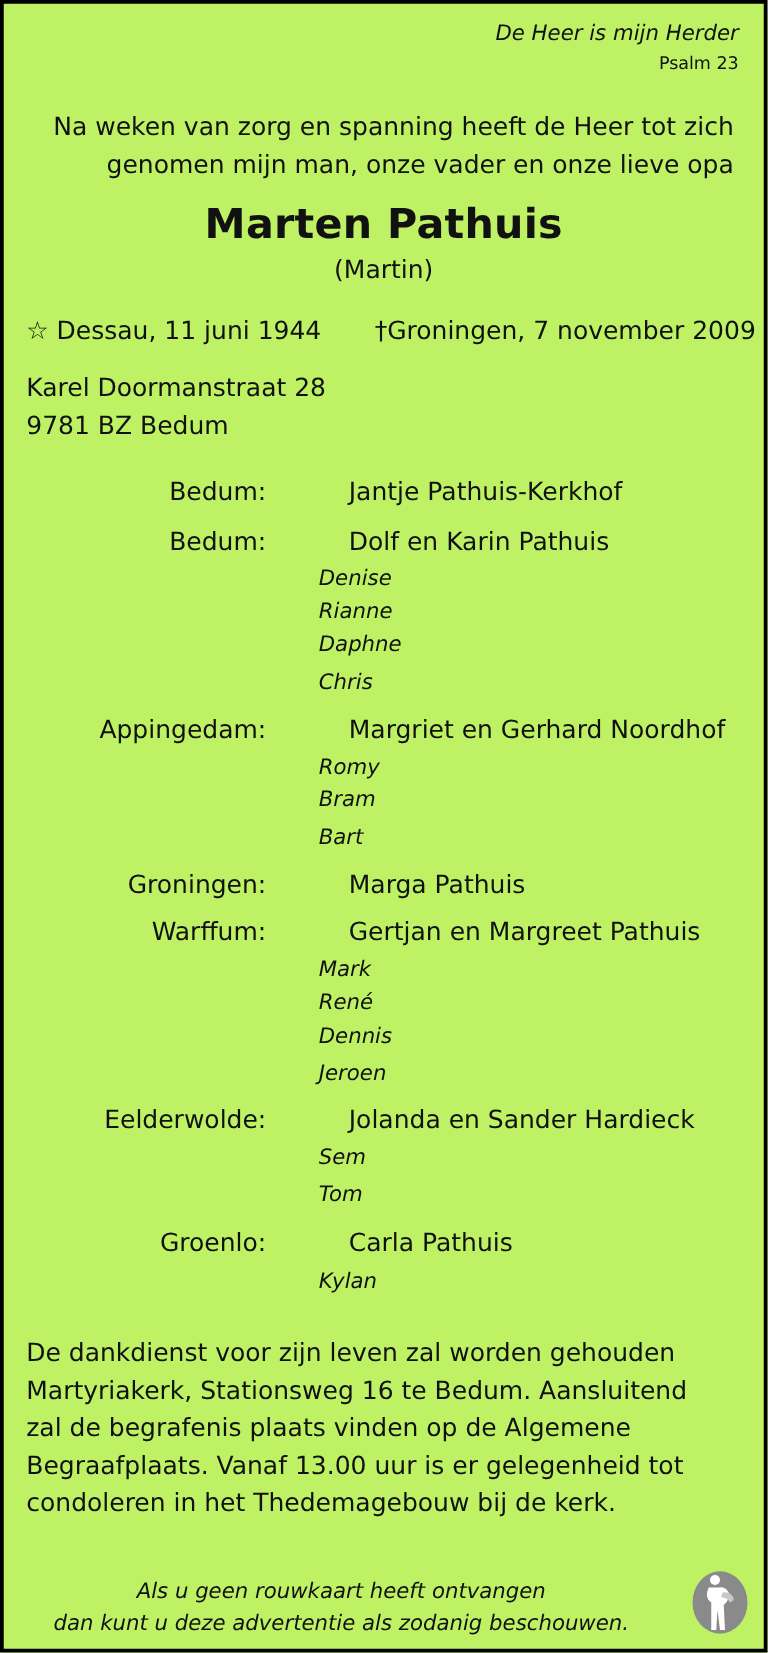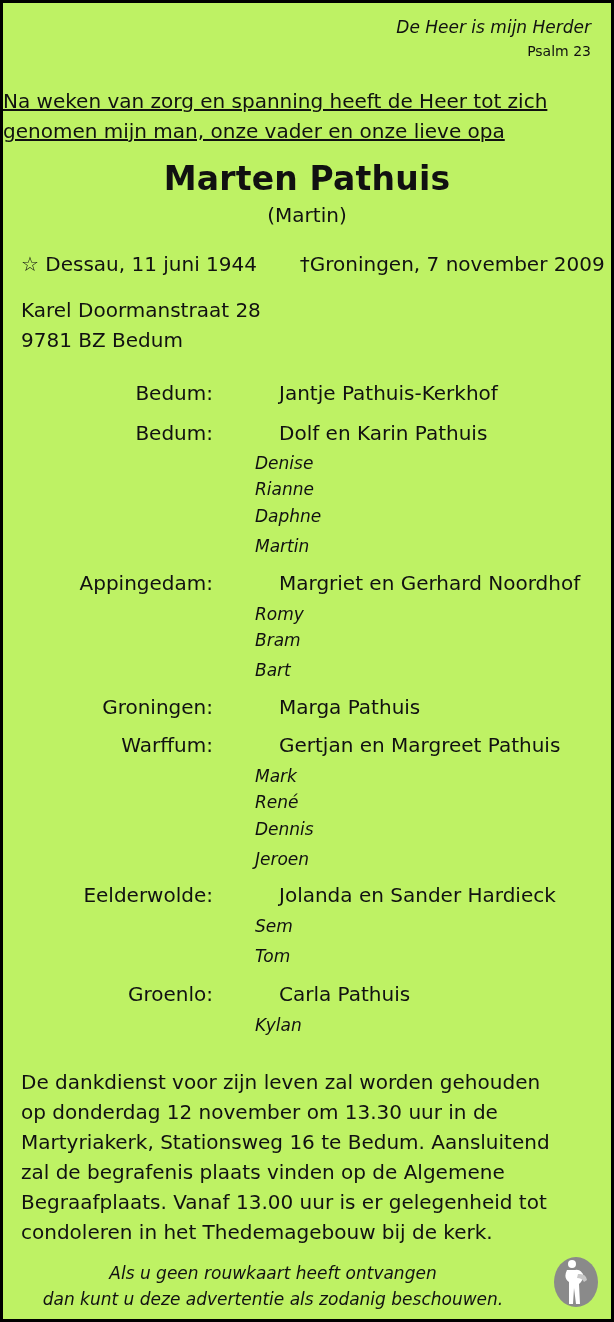--- a/index.html
+++ b/index.html
@@ -1,21 +1,21 @@
 <!DOCTYPE html>
 <html><head>
 <meta charset="utf-8">
 <style>
   html, body { margin: 0; padding: 0; background: #fff; }
   body { width: 614px; height: 1322px; position: relative; overflow: hidden; font-family: "DejaVu Sans", sans-serif; color: #111; }
   .frame { position: absolute; left: 0; top: 0; width: 608px; height: 1316px; border: 3px solid #000; background: #bef264; }
   .abs { position: absolute; white-space: nowrap; }
   .motto { right: 20px; top: 14px; font-size: 17px; font-style: italic; text-align: right; }
   .psalm { right: 20px; top: 40px; font-size: 14px; text-align: left; }
-  .intro { left: 0; width: 584px; text-align: left; font-size: 20px; line-height: 30px; top: 83px; text-decoration: underline; }
+  .intro { left: 0; width: 584px; text-align: right; font-size: 20px; line-height: 30px; top: 83px; }
   .name { left: 0; width: 608px; text-align: center; top: 156px; font-size: 33px; font-weight: bold; letter-spacing: 0.2px; }
   .nick { left: 0; width: 608px; text-align: center; top: 200px; font-size: 20px; }
   .dates { left: 18px; top: 249px; font-size: 20px; }
   .dates .sep { display: inline-block; width: 30px; }
   .addr { left: 18px; font-size: 20px; }
   .place { font-size: 20px; right: 398px; text-align: right; }
   .fam { font-size: 20px; left: 252px; margin-left: 24px; }
   .kid { font-size: 17px; font-style: italic; left: 252px; }
   .service { left: 18px; top: 1064px; font-size: 20px; line-height: 30px; white-space: normal; width: 580px; }
   .closing { left: 0; width: 540px; text-align: center; top: 1257px; font-size: 17px; font-style: italic; line-height: 26px; }
@@ -48,21 +48,21 @@
   <div class="abs addr" style="top:325px">9781 BZ  Bedum</div>
 
   <div class="abs place" style="top:378px">Bedum:</div>
   <div class="abs fam" style="top:378px">Jantje Pathuis-Kerkhof</div>
 
   <div class="abs place" style="top:418px">Bedum:</div>
   <div class="abs fam" style="top:418px">Dolf en Karin Pathuis</div>
   <div class="abs kid" style="top:450px">Denise</div>
   <div class="abs kid" style="top:476px">Rianne</div>
   <div class="abs kid" style="top:503px">Daphne</div>
-  <div class="abs kid" style="top:533px">Martin</div>
+  <div class="abs kid" style="top:533px">Chris</div>
 
   <div class="abs place" style="top:568px">Appingedam:</div>
   <div class="abs fam" style="top:568px">Margriet en Gerhard Noordhof</div>
   <div class="abs kid" style="top:601px">Romy</div>
   <div class="abs kid" style="top:627px">Bram</div>
   <div class="abs kid" style="top:657px">Bart</div>
 
   <div class="abs place" style="top:692px">Groningen:</div>
   <div class="abs fam" style="top:692px">Marga Pathuis</div>
 
@@ -77,21 +77,20 @@
   <div class="abs fam" style="top:880px">Jolanda en Sander  Hardieck</div>
   <div class="abs kid" style="top:913px">Sem</div>
   <div class="abs kid" style="top:943px">Tom</div>
 
   <div class="abs place" style="top:979px">Groenlo:</div>
   <div class="abs fam" style="top:979px">Carla Pathuis</div>
   <div class="abs kid" style="top:1012px">Kylan</div>
 
   <div class="abs service">
     <div>De dankdienst voor zijn leven zal worden gehouden</div>
-    <div>op donderdag 12 november om 13.30 uur in de</div>
     <div>Martyriakerk, Stationsweg 16 te Bedum. Aansluitend</div>
     <div>zal de begrafenis plaats vinden op de Algemene</div>
     <div>Begraafplaats. Vanaf 13.00 uur is er gelegenheid tot</div>
     <div>condoleren in het Thedemagebouw bij de kerk.</div>
   </div>
 
   <div class="abs closing">
     <div>Als u geen rouwkaart heeft ontvangen</div>
     <div>dan kunt u deze advertentie als zodanig beschouwen.</div>
   </div>

